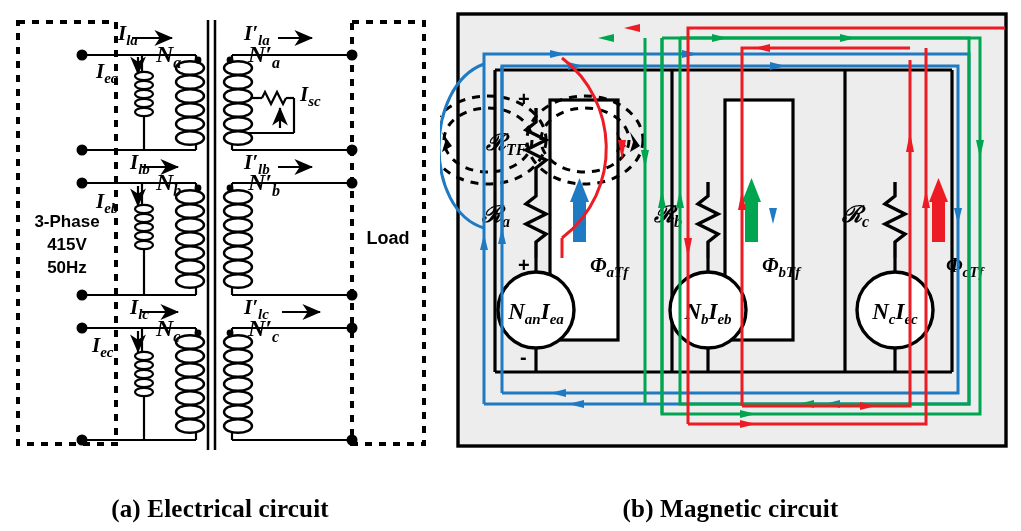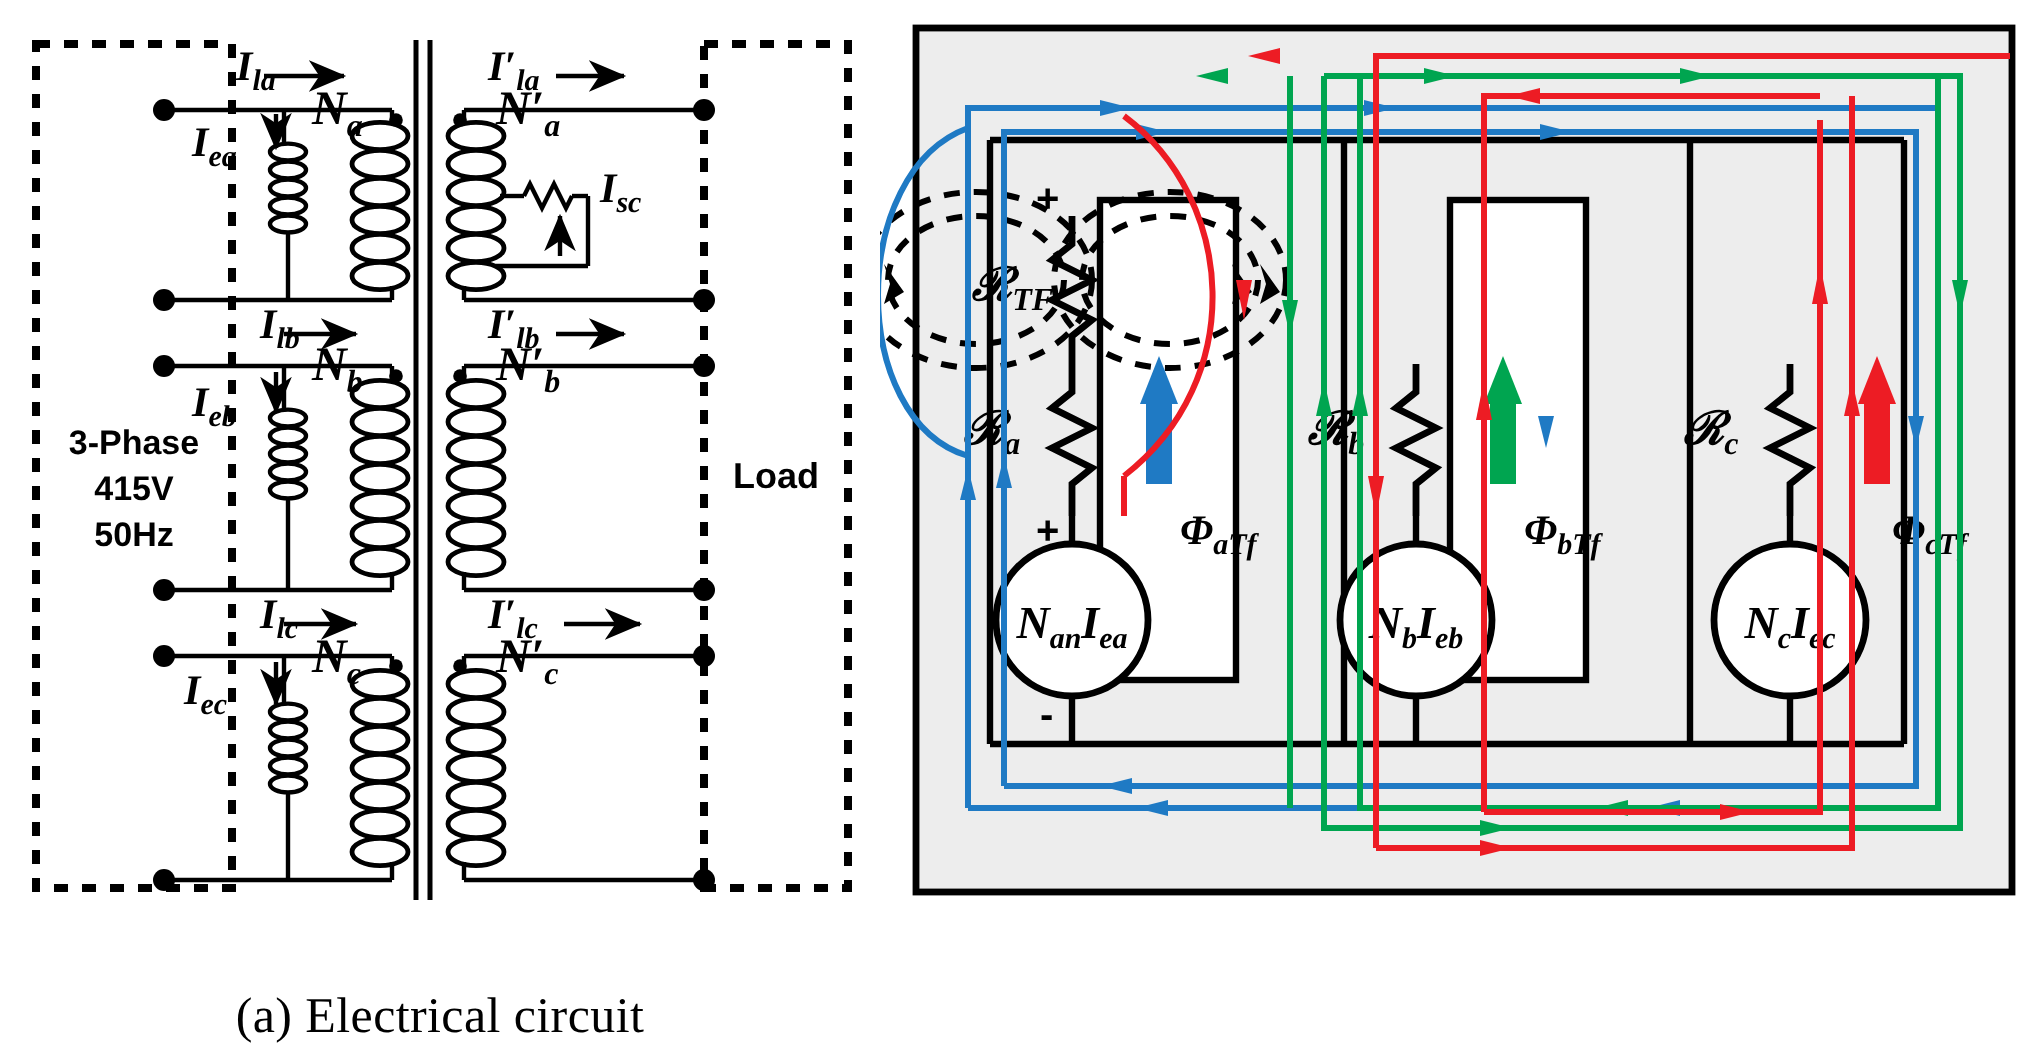--- a/index.html
+++ b/index.html
@@ -10,21 +10,21 @@
     position:relative;overflow:hidden;
   }
   #root{position:absolute;left:0;top:0;width:1021px;height:531px;}
   .panel{position:absolute;top:0;}
   #panel-a{left:0;width:440px;height:531px;}
   #panel-b{left:440px;width:581px;height:531px;}
   .caption{
     position:absolute;bottom:8px;left:0;width:100%;
     text-align:center;font-size:25px;
     font-family:"Liberation Serif", serif;
-    color:#000;letter-spacing:.2px;
+    color:#000;letter-spacing:.2px;font-weight:bold;
   }
   svg{display:block;}
   .mi{font-style:italic;font-weight:bold;font-family:"Liberation Serif",serif;}
   .mn{font-weight:bold;font-family:"Liberation Sans",sans-serif;}
 </style>
 </head>
 <body>
 
 <div id="root">
 
@@ -408,15 +408,16 @@
         <path d="M178,140 L186,140 L182,160 Z"></path>
         <path d="M244,238 L252,238 L248,258 Z"></path>
         <path d="M298,210 L306,210 L302,190 Z"></path>
         <path d="M466,152 L474,152 L470,132 Z"></path>
         <path d="M482,208 L490,208 L486,190 Z"></path>
         <path d="M300,420 L300,428 L316,424 Z"></path>
         <path d="M420,402 L420,410 L436,406 Z"></path>
       </g>
     </svg>
 
+    <div class="caption">(b) Magnetic circuit</div>
   </div>
 
 </div>
 
 </body></html>

